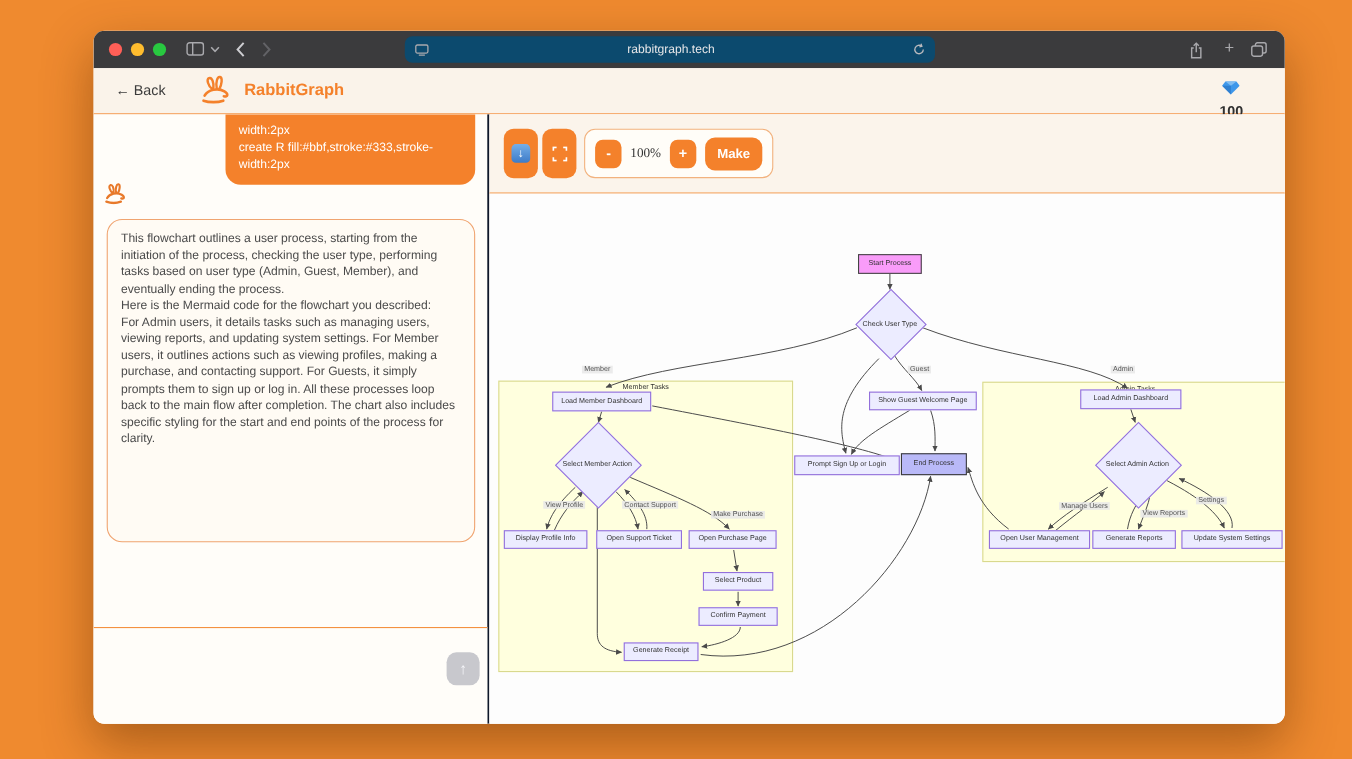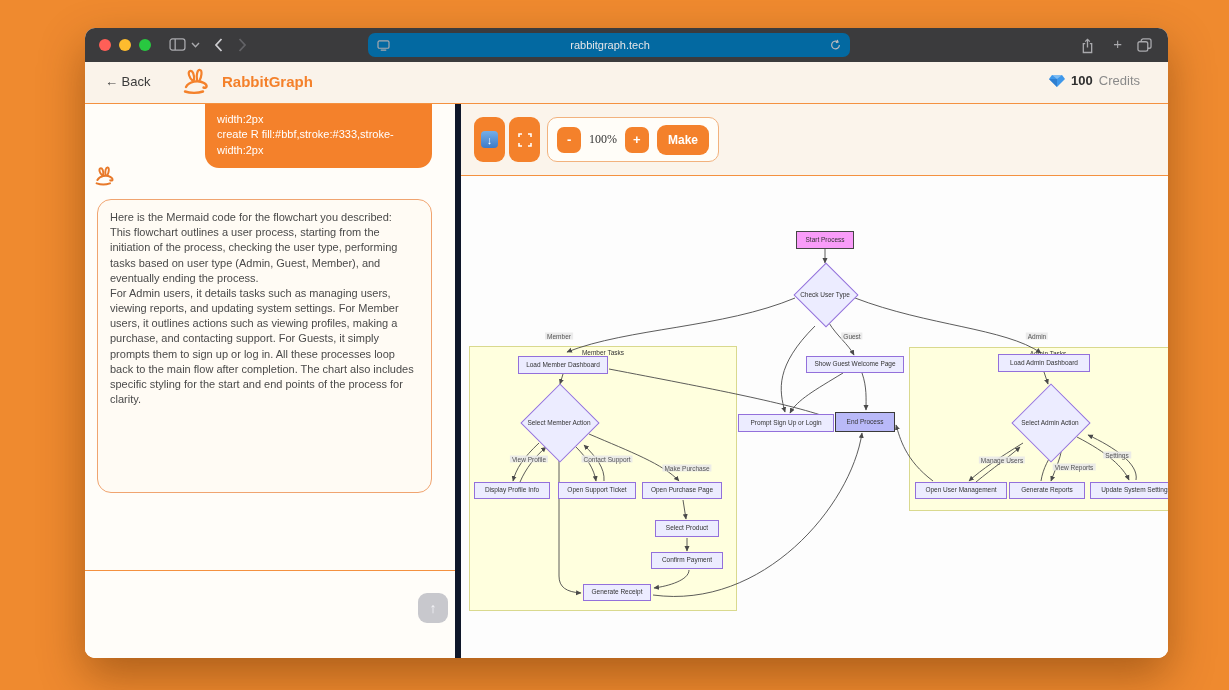--- a/index.html
+++ b/index.html
@@ -7,33 +7,33 @@
   .window{position:absolute;left:85px;top:28px;width:1083px;height:630px;
     border-radius:10px;overflow:hidden;background:#FFFDF9;
     box-shadow:0 18px 45px rgba(92,42,0,.45);}
   
   .chrome{position:relative;height:34px;background:#3B3B3D;}
   .lights{position:absolute;left:14px;top:11px;display:flex;gap:8px;}
   .light{width:12px;height:12px;border-radius:50%;}
   .l-red{background:#FF5F57}.l-yellow{background:#FEBC2E}.l-green{background:#28C840}
   .chrome-ic{position:absolute;top:10px;display:flex;align-items:center;}
   .urlbar{position:absolute;left:283px;top:5px;width:482px;height:24px;border-radius:7px;
-    background:#0369a1;display:flex;align-items:center;color:#E6E6E8;font-size:11px;}
+    background:#0c4a6e;display:flex;align-items:center;color:#E6E6E8;font-size:11px;}
   .urlbar .site{flex:1;text-align:center;}
   
   .appheader{position:relative;height:41px;background:#FAF3EA;border-bottom:1px solid #F49140;}
   .back{position:absolute;left:20px;top:12px;font-size:13px;color:#3B3B3B;cursor:pointer;}
   .brand{position:absolute;left:95px;top:6px;display:flex;align-items:center;gap:8px;}
   .brand-name{color:#F4812B;font-weight:700;font-size:15px;}
-  .credits{position:absolute;right:28px;top:11px;display:flex;align-items:center;gap:6px;font-size:13px;}
+  .credits{position:absolute;right:28px;top:11px;display:flex;align-items:center;gap:6px;font-size:13px;flex-direction:column;}
   .credits .val{font-weight:700;color:#2F2F2F;}
   .credits .lbl{color:#8A8A8A;}
   
   .content{display:flex;height:554px;}
-  .sidebar{position:relative;width:358px;border-right:6px solid #0f172a;background:#FFFDF9;padding-left:12px;}
+  .sidebar{position:relative;width:358px;border-right:2px solid #0f172a;background:#FFFDF9;}
   .user-bubble{position:absolute;left:120px;top:0;width:203px;background:#F4812B;color:#fff;
     font-size:11px;line-height:1.4;padding:8px 12px 10px;border-radius:0 0 14px 14px;
     overflow-wrap:anywhere;}
   .bot-avatar{position:absolute;left:8px;top:62px;}
   .bot-bubble{position:absolute;left:12px;top:95px;width:309px;height:272px;
     border:1px solid #F0A470;border-radius:14px;background:#FFFBF4;padding:10px 12px;
     font-size:11px;line-height:1.38;color:#4A4A4A;}
   .composer{position:absolute;left:0;right:0;bottom:0;height:87px;border-top:1px solid #F49140;background:#FFFDF9;}
   .prompt-input{position:absolute;left:12px;top:15px;width:268px;height:25px;padding:9px 10px;
     border:1.5px solid #F5A25F;border-radius:10px;background:#fff;font-size:11.5px;color:#444;
@@ -158,22 +158,22 @@
       </div>
       <div class="bot-avatar">
         <svg width="25" height="20" viewBox="0 0 34 27" fill="none" stroke="#E8792A" stroke-linecap="round">
           <path d="M13 13 C9 10 7.5 4 10 3 C12.7 2 14.5 7 14 12" stroke-width="2.6"></path>
           <path d="M17 12 C16 7 17.5 1.5 20 2 C22.6 2.5 21.5 9 19.5 12.5" stroke-width="2.6"></path>
           <path d="M6 19 C9 13.5 18 11.5 24 15 C28 17.3 27 20.6 23.5 19.5" stroke-width="2.8"></path>
           <path d="M5 23.5 C10 25.3 18 25.3 23 23.5" stroke-width="2.8"></path>
         </svg>
       </div>
       <div class="bot-bubble">
+        <div>This flowchart outlines a user process, starting from the initiation of the process, checking the user type, performing tasks based on user type (Admin, Guest, Member), and eventually ending the process.</div>
         <div>Here is the Mermaid code for the flowchart you described:</div>
-        <div>This flowchart outlines a user process, starting from the initiation of the process, checking the user type, performing tasks based on user type (Admin, Guest, Member), and eventually ending the process.</div>
         <div>For Admin users, it details tasks such as managing users, viewing reports, and updating system settings. For Member users, it outlines actions such as viewing profiles, making a purchase, and contacting support. For Guests, it simply prompts them to sign up or log in. All these processes loop back to the main flow after completion. The chart also includes specific styling for the start and end points of the process for clarity.</div>
       </div>
       <div class="composer">
         <div class="send-btn">
           <span>↑</span>
         </div>
       </div>
     </div>
 
     <div class="main">

